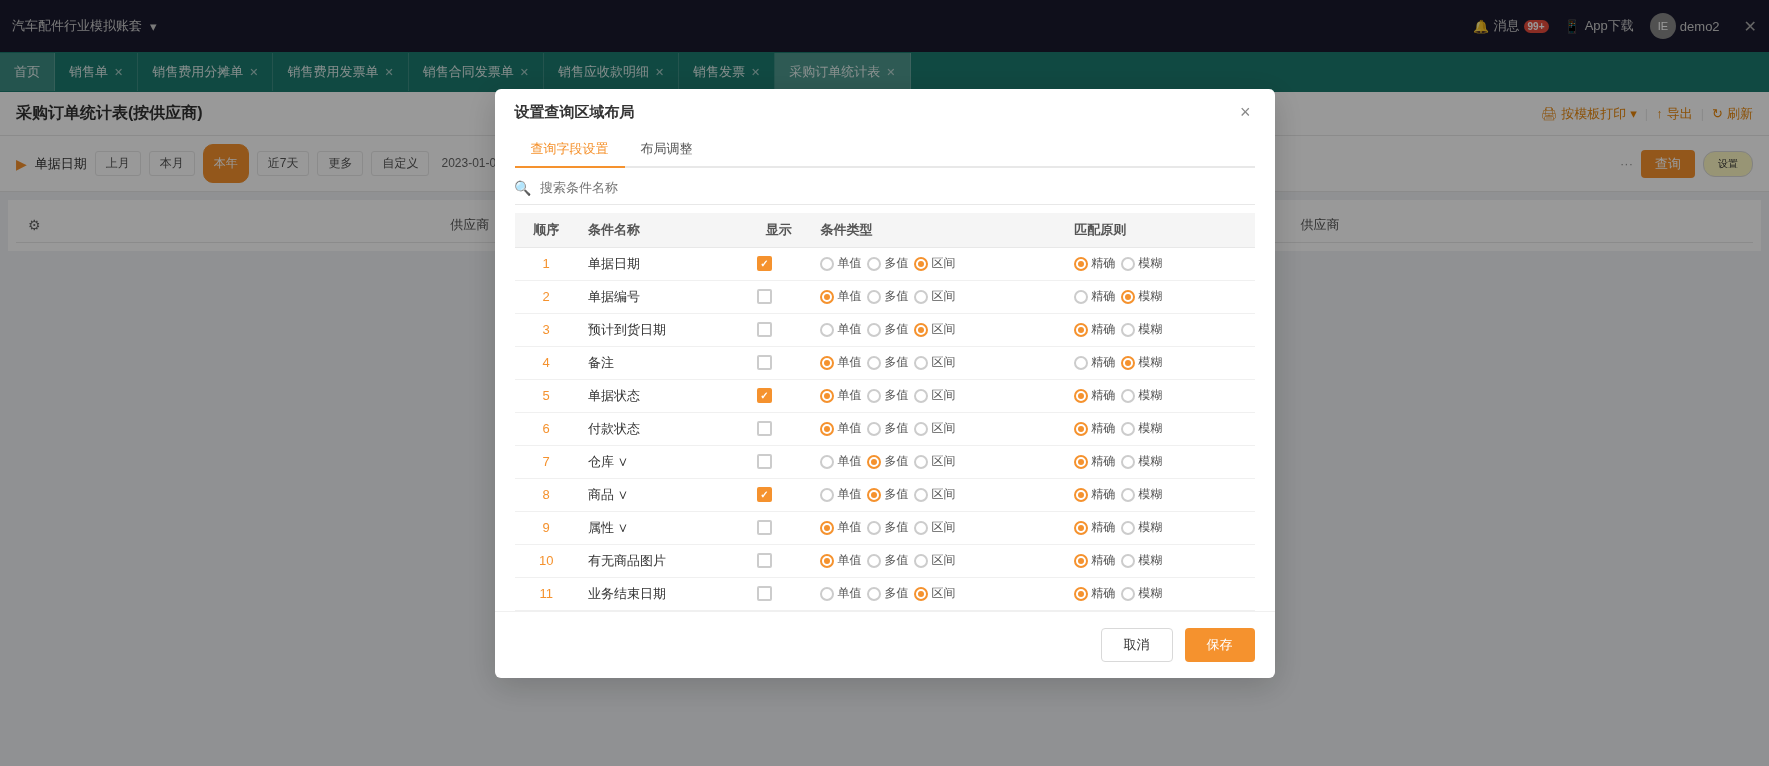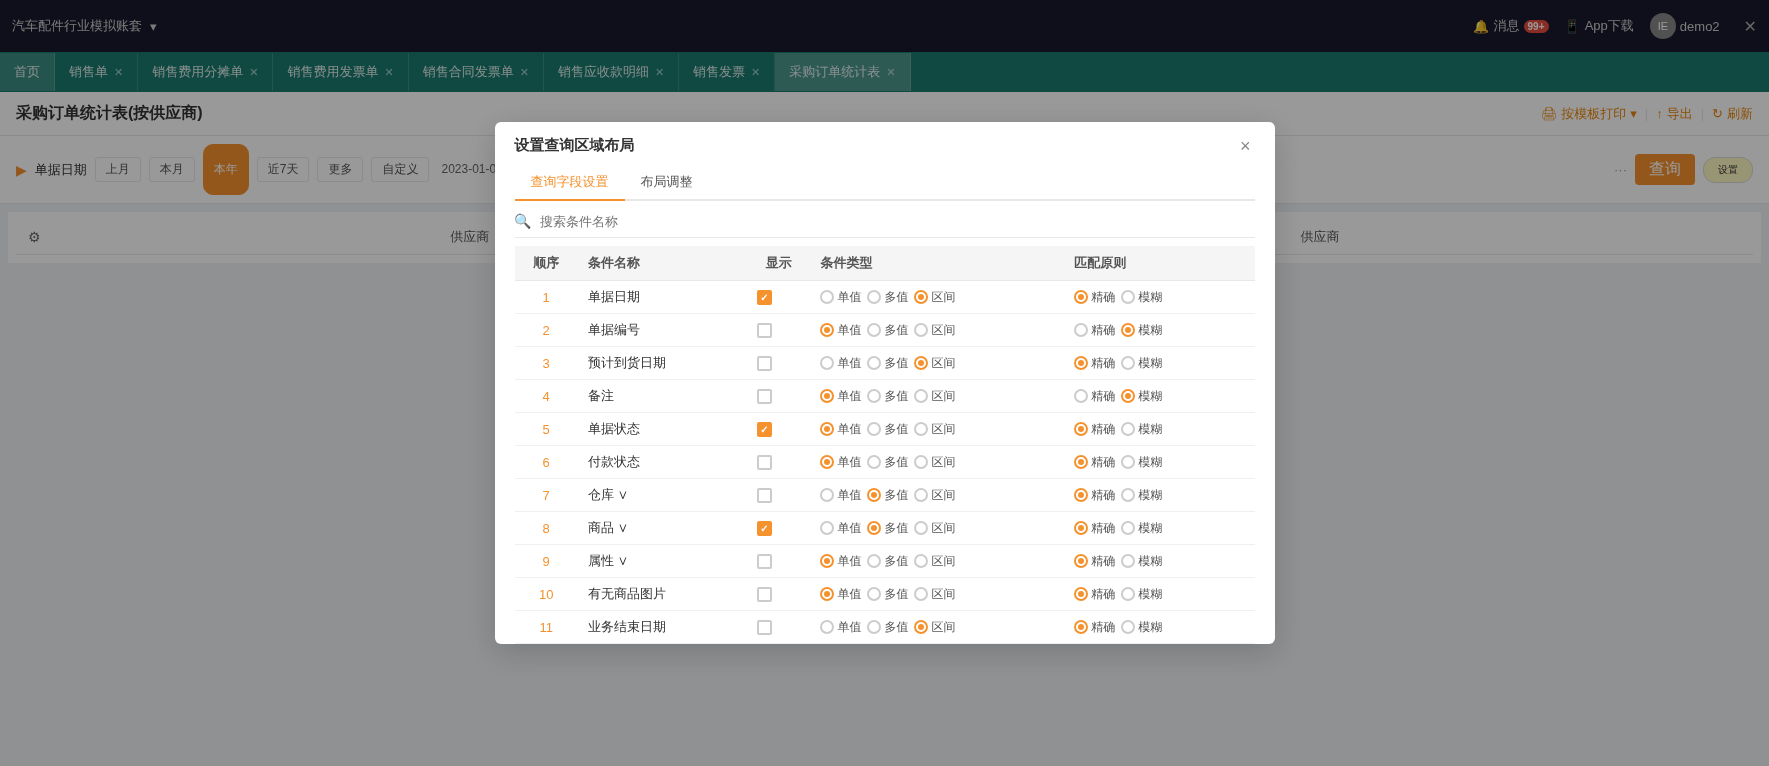--- a/index.html
+++ b/index.html
@@ -57,40 +57,40 @@
       padding: 0 16px;
       border-bottom: 1px solid #e8e8e8;
     }
     .page-title { font-size: 16px; font-weight: 600; color: #333; }
     .header-actions { display: flex; align-items: center; gap: 8px; }
     .btn-print { display: flex; align-items: center; gap: 4px; color: #e8860a; font-size: 13px; cursor: pointer; }
     .btn-export { display: flex; align-items: center; gap: 4px; color: #e8860a; font-size: 13px; cursor: pointer; }
     .btn-refresh { display: flex; align-items: center; gap: 4px; color: #e8860a; font-size: 13px; cursor: pointer; }
     .btn-orange {
       background: #f5922e; color: white; border: none; padding: 5px 14px;
-      border-radius: 4px; cursor: pointer; font-size: 16px; text-align: center;
+      border-radius: 4px; cursor: pointer; font-size: 13px; text-align: center;
     }
     .btn-outline {
       background: #fef9c3; color: #333; border: 1px solid #d9d9d9; padding: 5px 14px;
       border-radius: 12px; cursor: pointer; font-size: 10px;
     }
 
     
     .filter-bar {
       background: #fff;
       padding: 8px 16px;
       display: flex; align-items: center; gap: 8px;
       border-bottom: 1px solid #e8e8e8;
     }
     .filter-arrow { color: #f5922e; cursor: pointer; font-size: 14px; }
     .date-btn {
       padding: 3px 10px; border: 1px solid #e8e8e8; border-radius: 3px;
       cursor: pointer; font-size: 12px; color: #555; background: #fff;
     }
-    .date-btn.active-orange { background: #f5922e; color: white; border-color: #f5922e; border-radius: 10px; padding: 16px 10px; }
+    .date-btn.active-orange { background: #f5922e; color: white; border-color: #f5922e; border-radius: 10px; padding: 10px 10px; }
     .date-range { font-size: 12px; color: #666; margin-left: 4px; }
     .filter-dots { color: #999; cursor: pointer; }
     .table-header {
       background: #fff;
       padding: 8px 12px;
       display: flex; align-items: center; gap: 8px;
       border-bottom: 1px solid #e8e8e8;
     }
     .gear-icon { color: #666; font-size: 14px; cursor: pointer; }
     .col-header {
@@ -745,14 +745,18 @@
                     <div class="radio-circle"></div>
                     <span>模糊</span>
                   </label>
                 </div>
               </td>
             </tr>
           </tbody>
       </table>
     </div>
 
+    <div class="modal-footer">
+      <button class="btn-cancel">取消</button>
+      <button class="btn-save">保存</button>
+    </div>
   </div>
 </div>
 
 </body></html>

